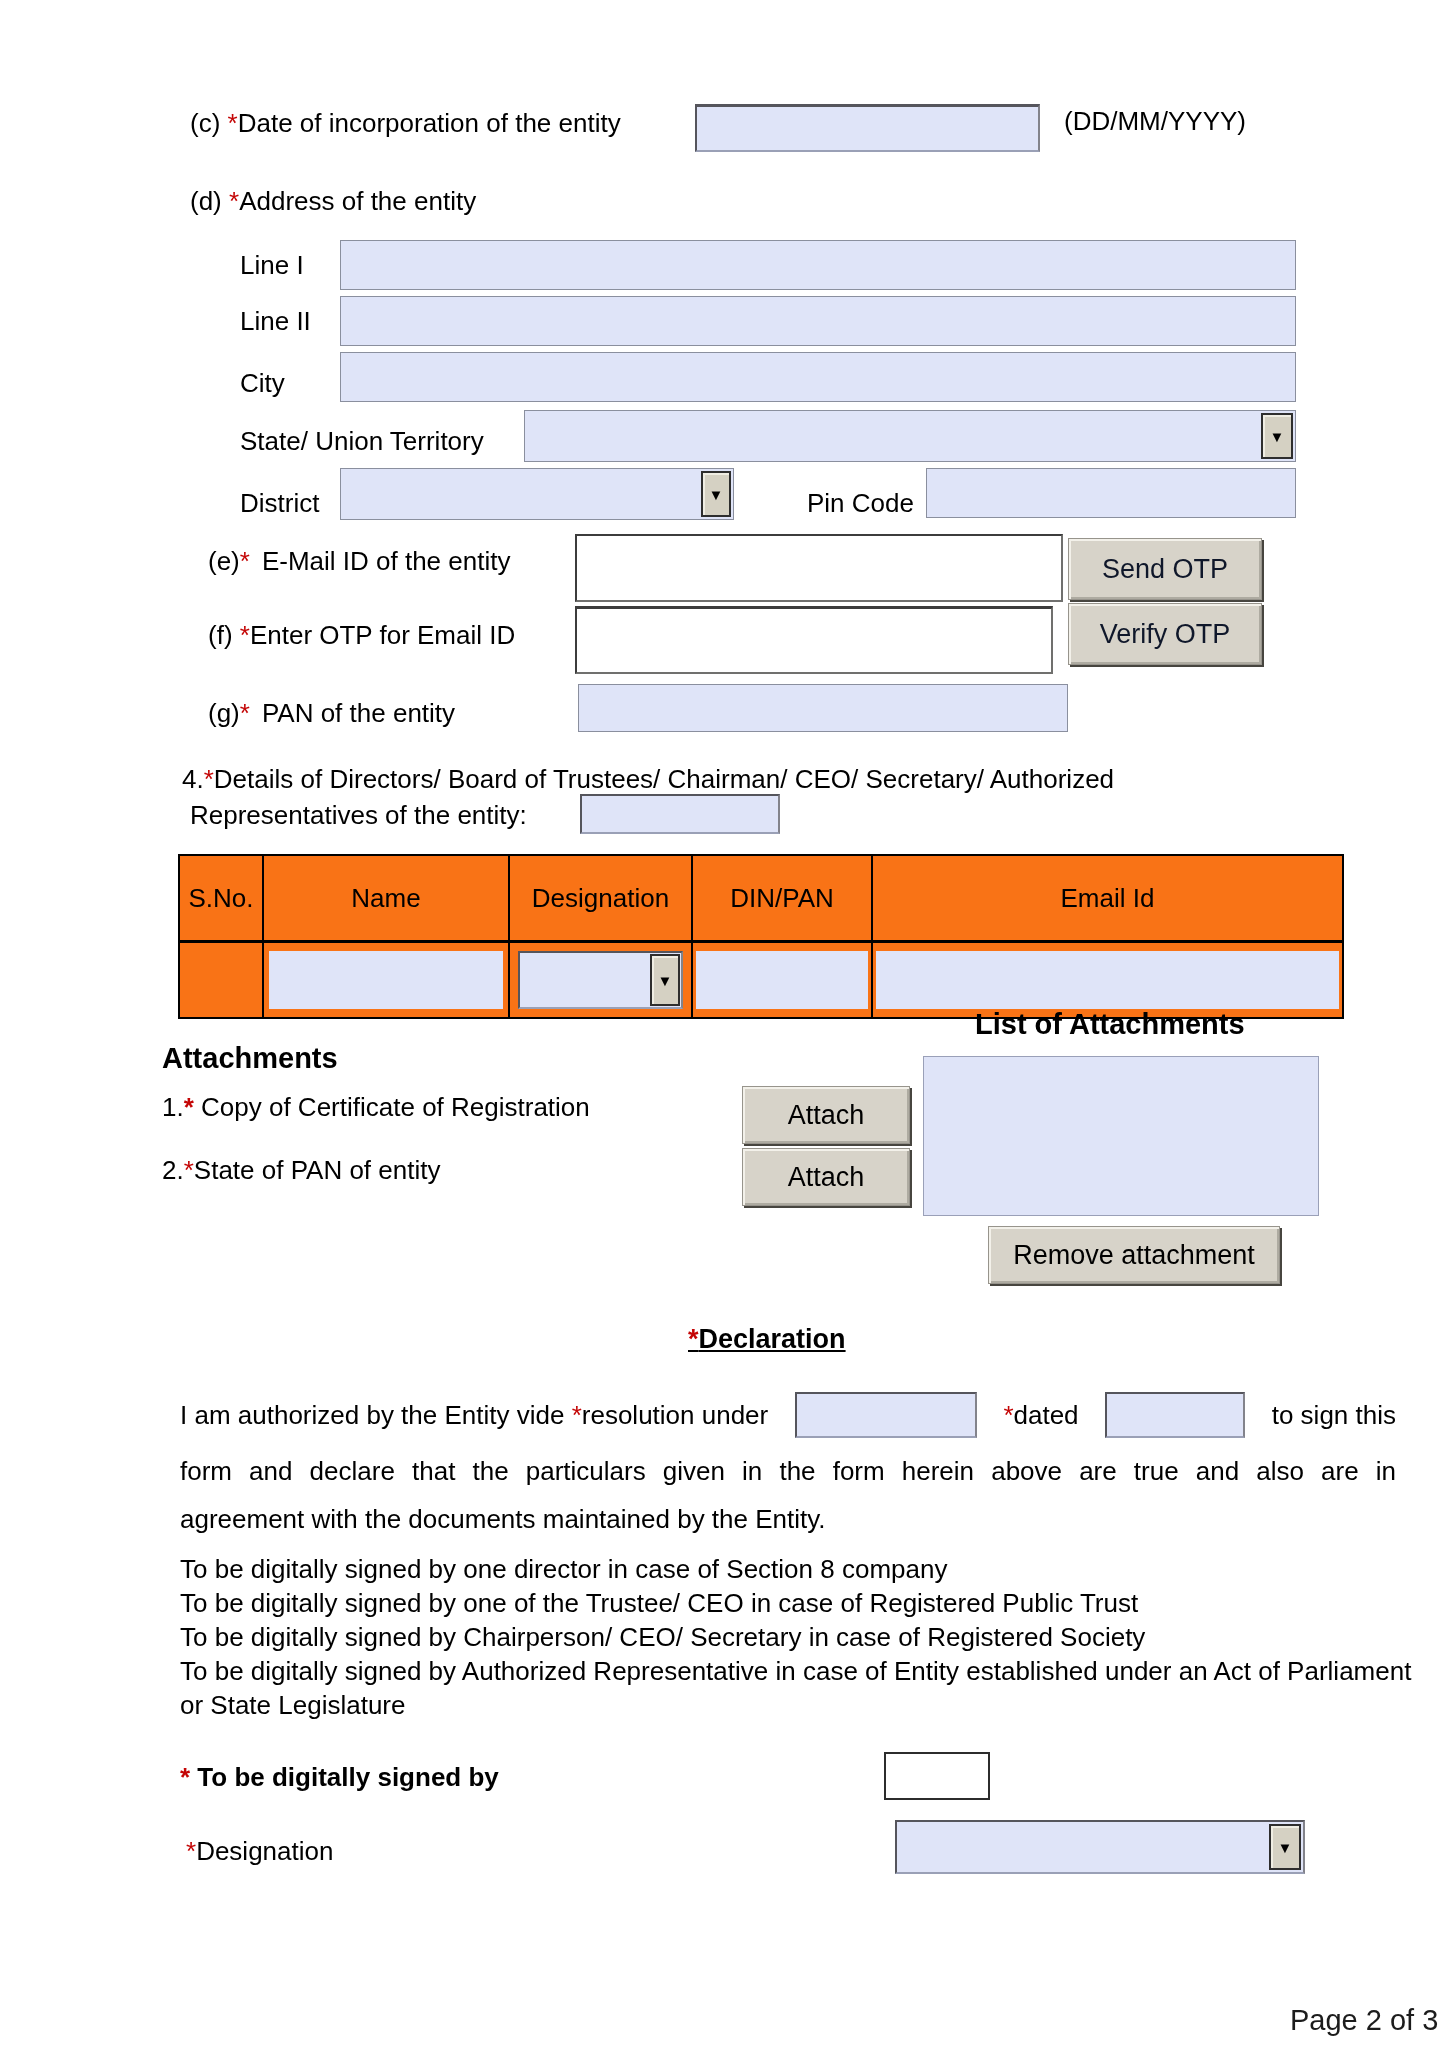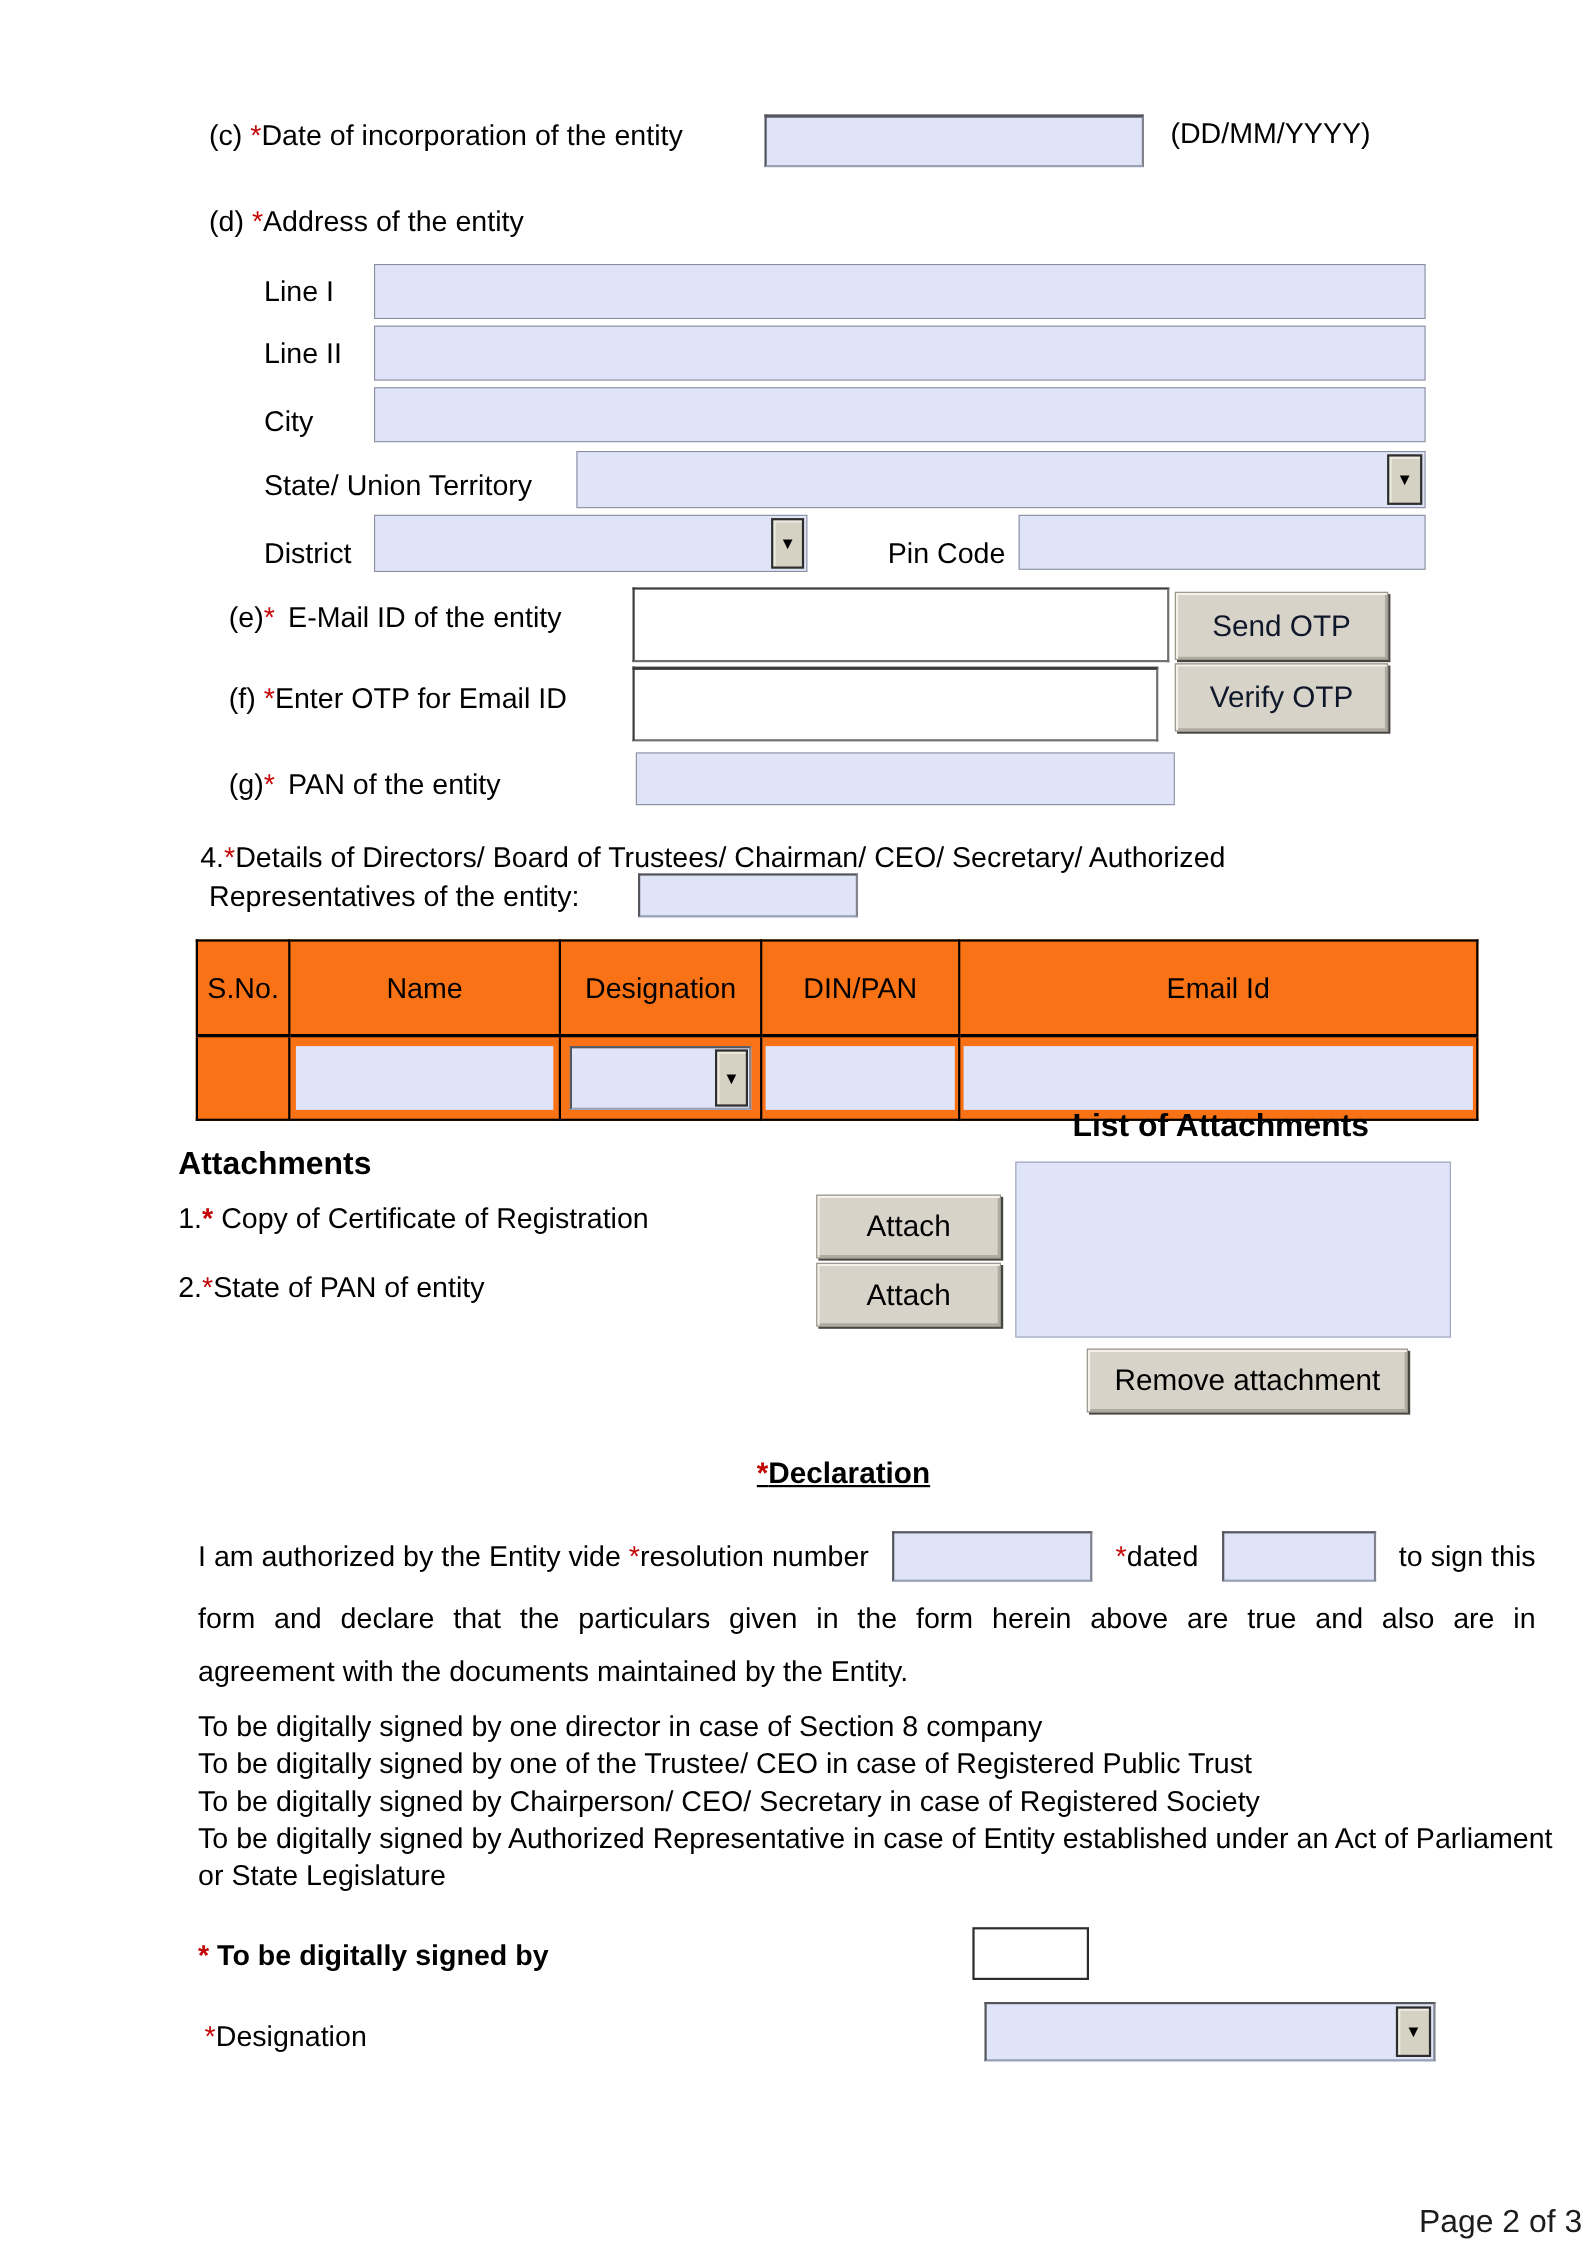--- a/index.html
+++ b/index.html
@@ -144,21 +144,21 @@
 
   <div class="lbl" style="left:162px; top:1155px;"><span>2.</span><span class="req">*</span><span>State of PAN of entity</span></div>
   <div class="btn" style="left:742px; top:1148px; width:168px; height:58px;">Attach</div>
 
   <div class="box fill" style="left:923px; top:1056px; width:396px; height:160px; border:1px solid #9aa0b8;"></div>
   <div class="btn" style="left:988px; top:1226px; width:292px; height:58px;">Remove attachment</div>
 
   <div class="lbl b" style="left:688px; top:1324px; font-size:27px; text-decoration:underline;"><span class="req">*</span><span>Declaration</span></div>
 
   <div class="decl-line1" style="left:180px; top:1390px; width:1216px; height:50px;">
-    <span><span>I am authorized by the Entity vide </span><span class="req">*</span><span>resolution number</span></span>
+    <span><span>I am authorized by the Entity vide </span><span class="req">*</span><span>resolution under</span></span>
     <span class="inline-inp sunken" style="width:182px; height:46px;"></span>
     <span><span class="req">*</span><span>dated</span></span>
     <span class="inline-inp sunken" style="width:140px; height:46px;"></span>
     <span>to sign this</span>
   </div>
   <div class="ptext just" style="left:180px; top:1456px; width:1216px;">form and declare that the particulars given in the form herein above are true and also are in</div>
   <div class="ptext" style="left:180px; top:1504px;">agreement with the documents maintained by the Entity.</div>
 
   <div class="sig-lines" style="left:180px; top:1552px; width:1248px;">
     <div>To be digitally signed by one director in case of Section 8 company</div>

